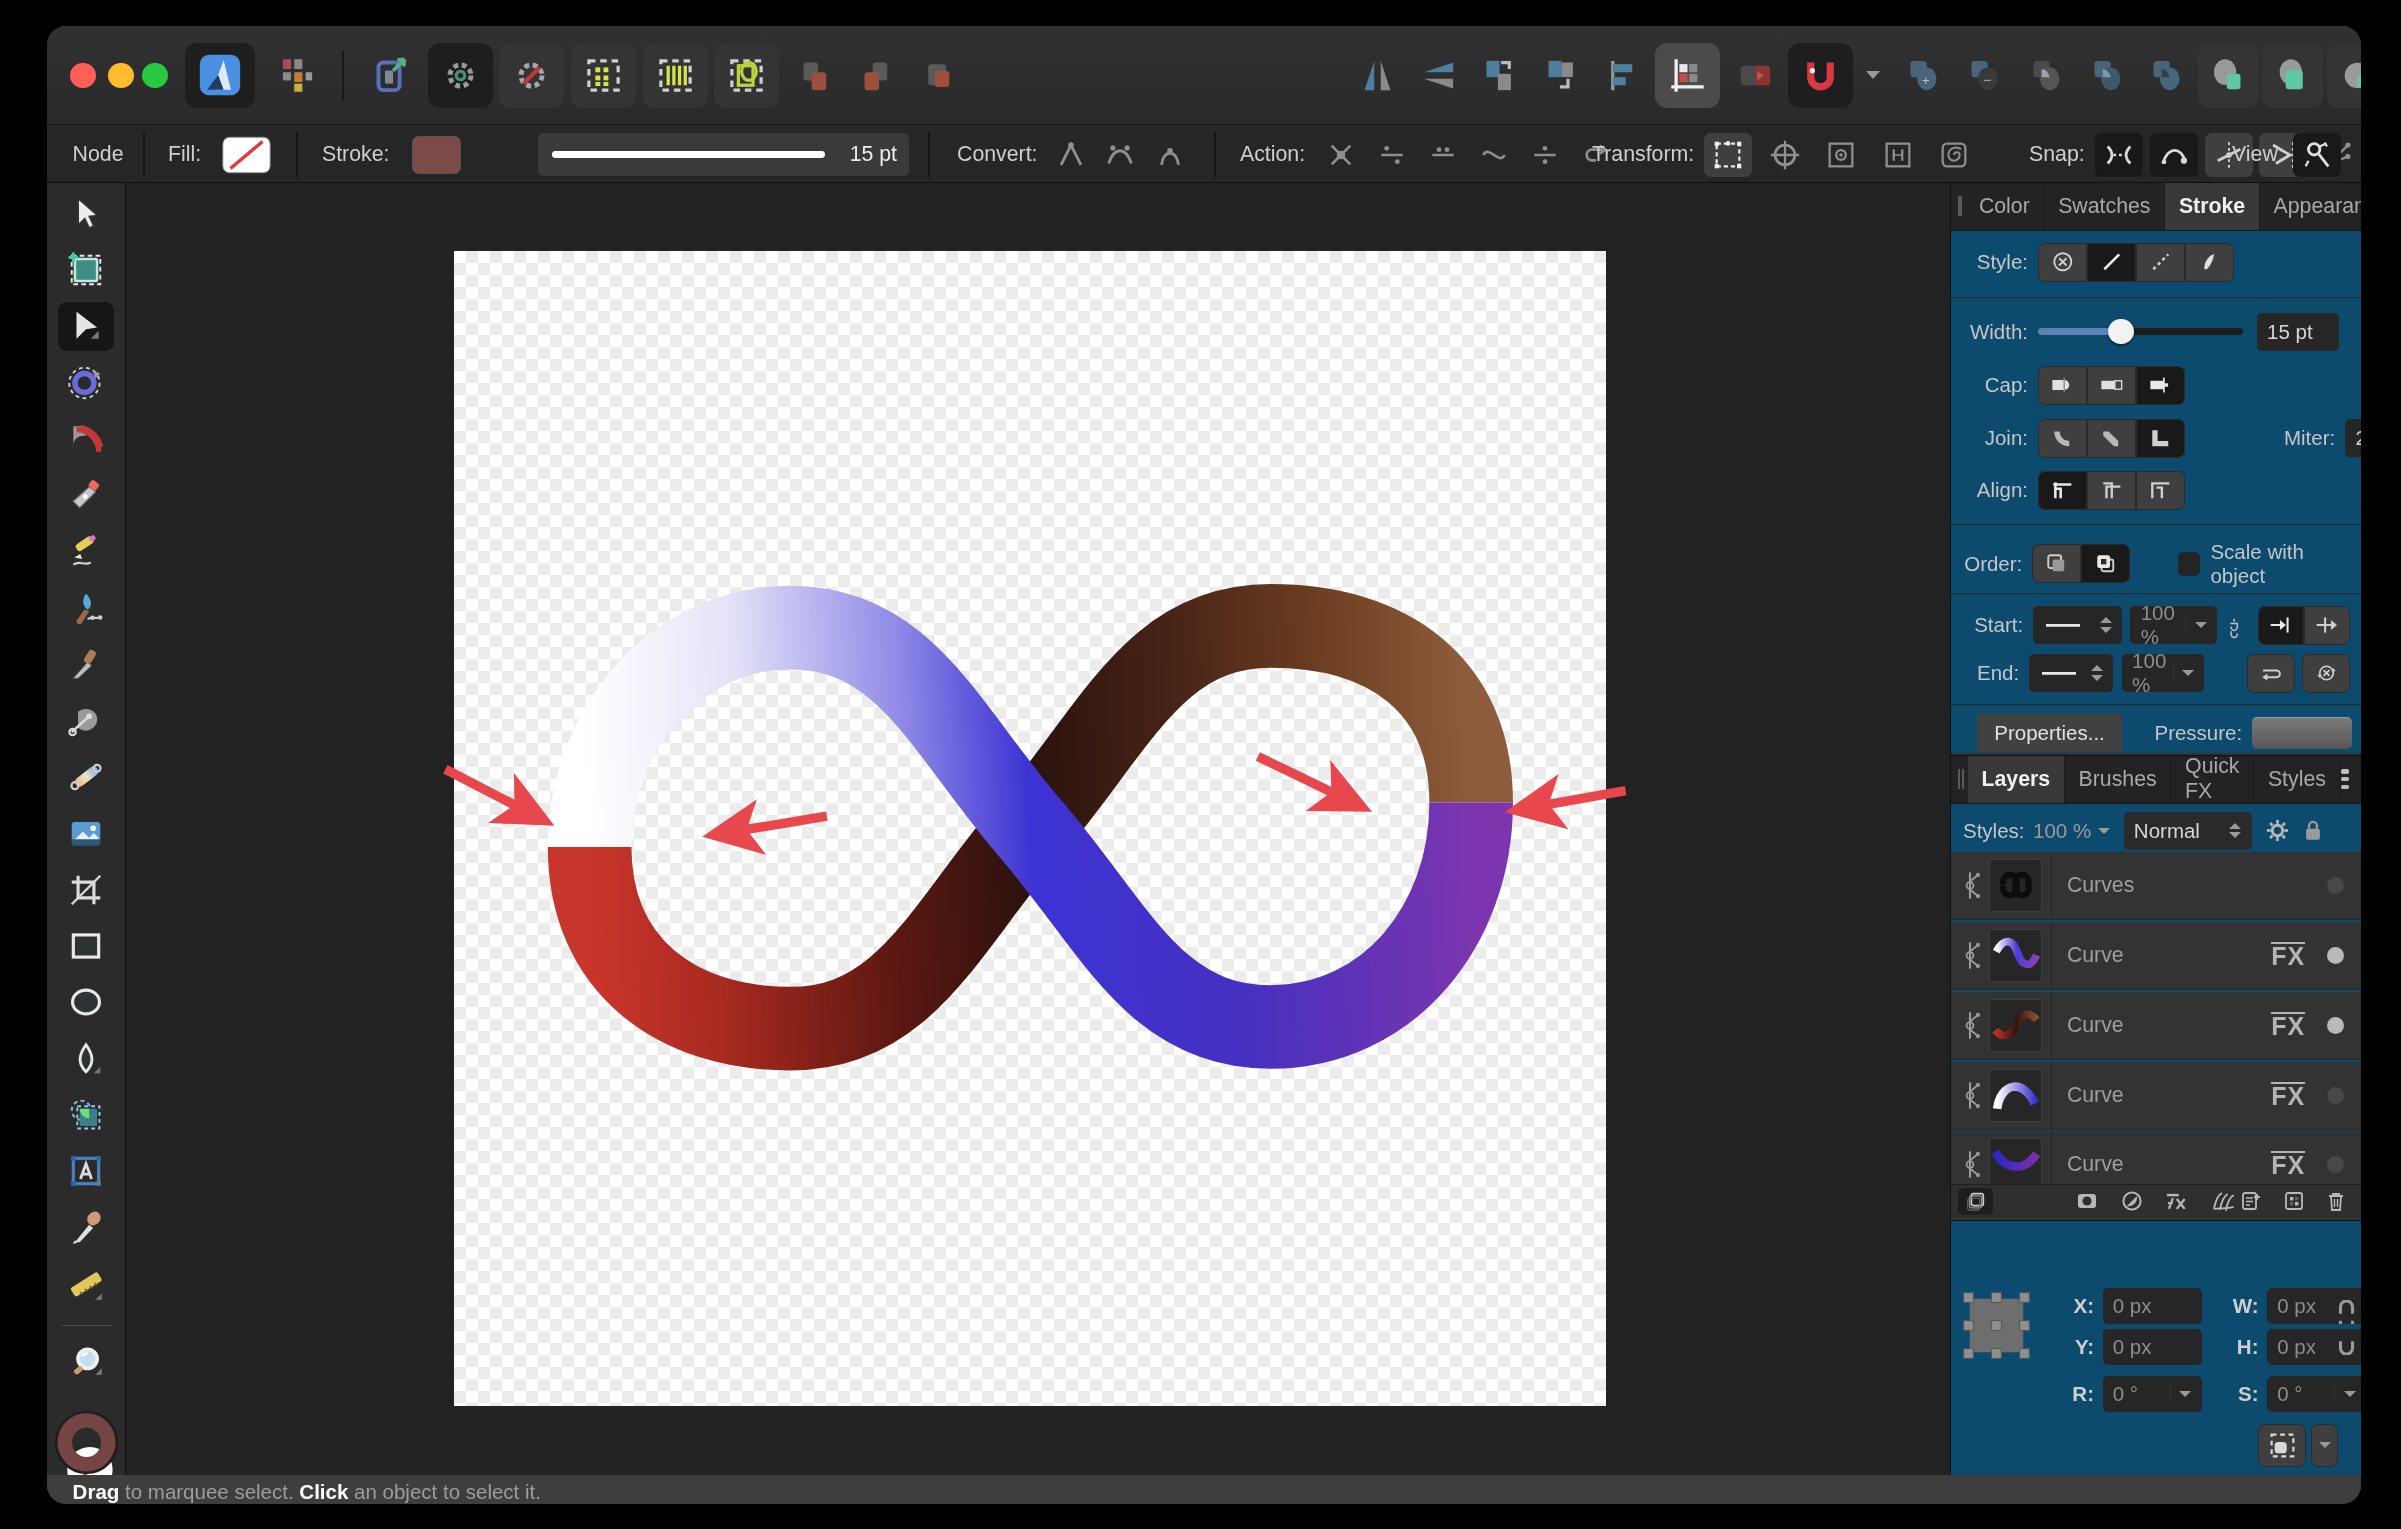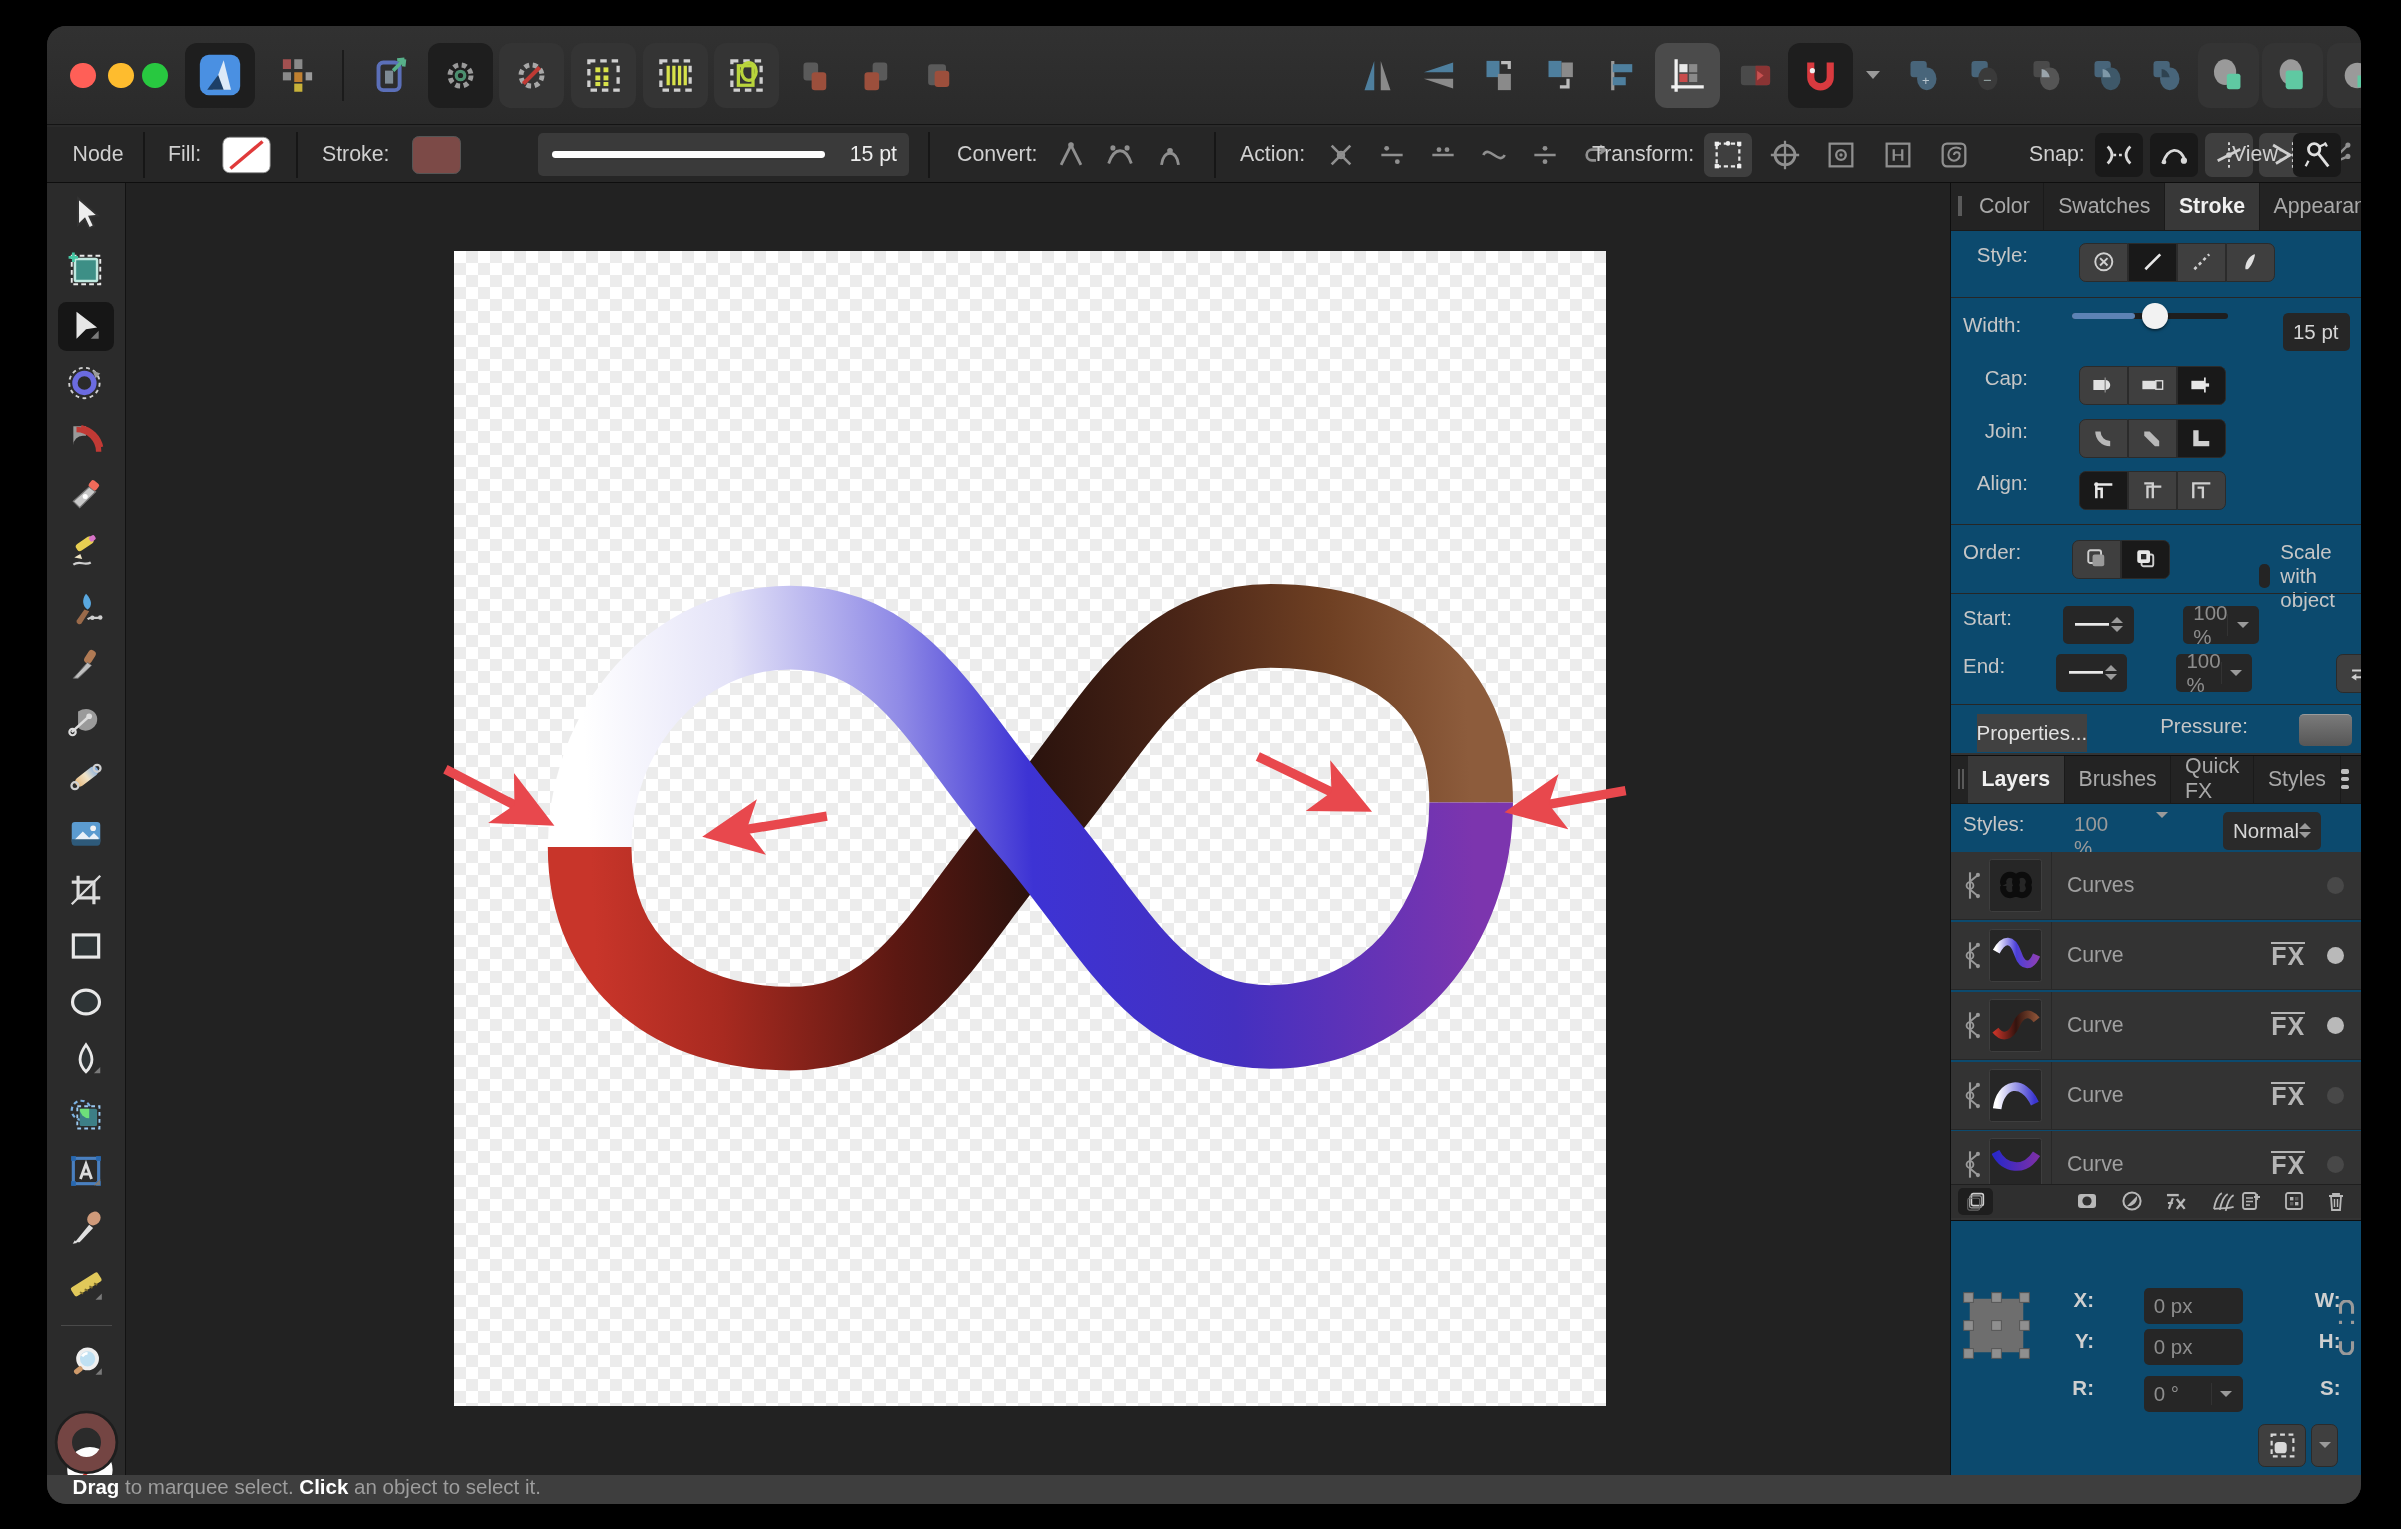--- a/index.html
+++ b/index.html
@@ -66,21 +66,21 @@
   .rightpanels { position:absolute; right:0; top:157px; width:411px; height:1292px;
                  background:#333; border-left:1.7px solid #0e0e0e; }
   .panel { position:absolute; left:0; width:100%; overflow:hidden; background:#0c4a6e; }
   .tabbar { position:relative; height:48px; background:#232323; display:flex; align-items:stretch;
             border-bottom:1.7px solid #1a1a1a; font-size:21.3px; }
   .grip { width:12px; margin:13.7px 3.4px 13.7px 6.8px; border-left:2.6px solid #5a5a5a; border-right:2.6px solid #5a5a5a; }
   .tab { display:flex; align-items:center; padding:0 13.7px; color:#a9a9a9; border-right:0.9px solid #1a1a1a; }
   .tab.active { background:#383838; color:#f0f0f0; font-weight:bold; }
   .burger { margin-left:auto; align-self:center; margin-right:12px; width:25.6px; }
   .burger div { height:4.3px; background:#bdbdbd; margin:3.4px 0; border-radius:1.7px; }
-  .prow { position:absolute; display:flex; font-size:20.5px; color:#c6c6c6;gap:41px; }
+  .prow { position:absolute; display:flex; align-items:center; font-size:20.5px; color:#c6c6c6; }
   .plabel { display:inline-block; text-align:right; margin-right:10.2px; }
   .pdiv { position:absolute; left:0; width:100%; height:1.7px; background:#262626; }
   .sbtn { width:49px; height:39px; background:#3f3f3f; display:flex; align-items:center;
           justify-content:center; border:0.9px solid #2b2b2b; }
   .sbtn.first { border-radius:6.8px 0 0 6.8px; } .sbtn.last { border-radius:0 6.8px 6.8px 0; }
   .sbtn.solo { border-radius:6.8px; }
   .sbtn.sel { background:#191919; }
   .valbox { background:#262626; border-radius:5.1px; color:#d6d6d6; display:flex;
             align-items:center; padding:0 10.2px; height:38px; }
   .valbox.gray { color:#8d8d8d; }
@@ -111,21 +111,21 @@
 
   
   .tf-box { background:#262626; border-radius:5.1px; color:#8d8d8d; font-size:20.5px;
             display:flex; align-items:center; padding:0 10.2px; height:36px; }
   .tf-lab { color:#cfcfcf; font-size:20.5px; font-weight:bold; }
   .dd-part { margin-left:auto; padding-left:8.5px; border-left:1.7px solid #333; height:22px;
              display:flex; align-items:center; }
 
   
   .statusbar { position:absolute; left:0; bottom:0; width:100%; height:29px; background:#3e3e3e;
-               display:flex; align-items:flex-start; padding-left:25.6px; font-size:20.5px; color:#9d9d9d; }
+               display:flex; align-items:flex-end; padding-left:25.6px; font-size:20.5px; color:#9d9d9d; }
   .statusbar b { color:#fff; }
   svg { display:block; }
 </style>
 </head>
 <body>
 
 <div class="window">
 
   <div class="titlebar">
     <div class="tl" style="left:23px;background:#ff5f57"></div>

